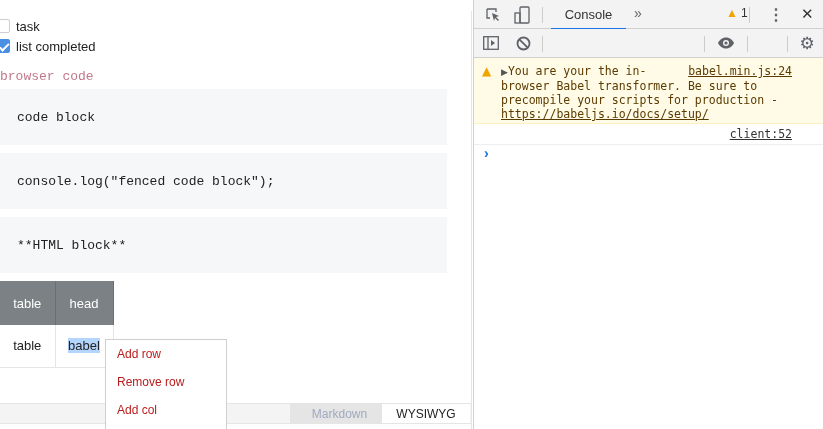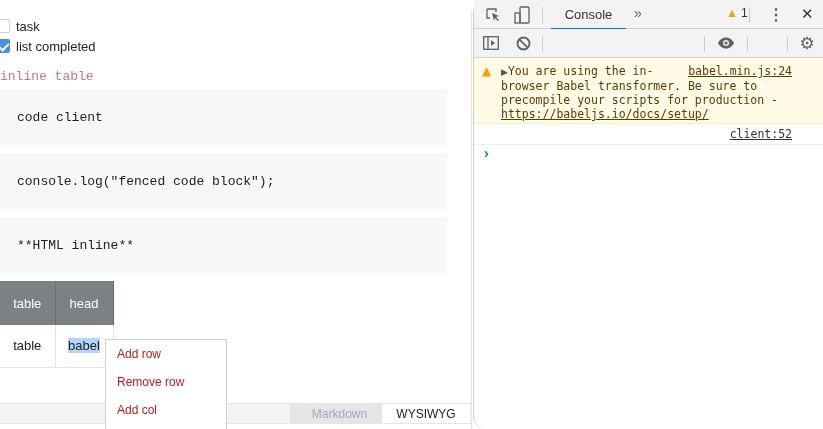--- a/index.html
+++ b/index.html
@@ -24,21 +24,21 @@
 
   .mode-bar { position: absolute; left: 0; top: 392px; width: 471px; height: 21px; background: #f4f4f4; border-top: 1px solid #e5e5e5; border-bottom: 1px solid #e5e5e5; }
   .mode-tab { position: absolute; top: 0; height: 19px; font-size: 12px; display: flex; align-items: center; justify-content: center; }
   .mode-md { left: 290px; width: 99px; background: #e5e5e5; color: #a0aabf; }
   .mode-wys { left: 381px; width: 89px; background: #fff; color: #222; border-left: 1px solid #e5e5e5; }
 
   .ctx-menu { position: absolute; left: 105px; top: 328px; width: 122px; height: 110px; background: #fff; border: 1px solid #cfcfcf; }
   .ctx-item { height: 28px; display: flex; align-items: center; padding-left: 11px; font-size: 12px; color: #b91c1c; }
 
   
-  .devtools { position: absolute; left: 473px; top: 0; width: 350px; height: 429px; background: #fff; border-left: 1px solid #d0d0d0; font-family: "Liberation Sans", sans-serif; border-radius: 13px; }
+  .devtools { position: absolute; left: 473px; top: 0; width: 350px; height: 429px; background: #fff; border-left: 1px solid #d0d0d0; font-family: "Liberation Sans", sans-serif; }
   .dt-bar1 { position: absolute; left: 0; top: 0; width: 350px; height: 29px; background: #f3f3f3; border-bottom: 1px solid #d0d0d0; }
   .dt-bar2 { position: absolute; left: 0; top: 29px; width: 350px; height: 29px; background: #f3f3f3; border-bottom: 1px solid #d0d0d0; }
   .ico { position: absolute; display: flex; align-items: center; justify-content: center; color: #5f6368; }
   .sep { position: absolute; width: 1px; height: 16px; background: #ccc; }
   .tab-console { position: absolute; left: 77px; top: 0; width: 75px; height: 29px; font-size: 13px; color: #333; display: flex; align-items: center; justify-content: center; }
   .tab-console::after { content: ""; position: absolute; left: 0; right: 0; bottom: -1px; height: 2px; background: #1a73e8; }
   .more-tabs { position: absolute; left: 160px; top: 5px; font-size: 14px; color: #5f6368; }
   .warn-count { position: absolute; left: 252px; top: 6px; font-size: 12px; color: #333; display: flex; align-items: center; gap: 3px; }
   .warn-tri { color: #f0a400; font-size: 12px; }
   .ctx-select { position: absolute; left: 78px; top: 29px; width: 143px; height: 29px; font-size: 13px; color: #333; display: flex; align-items: center; }
@@ -67,25 +67,25 @@
 
     <div class="task" style="top:5px;">
       <span class="cb"></span>
       <span class="lbl">task</span>
     </div>
     <div class="task" style="top:25px;">
       <span class="cb checked"></span>
       <span class="lbl">list completed</span>
     </div>
 
-    <div class="inline-code">inline table</div>
+    <div class="inline-code">browser code</div>
 
-    <div class="code-block" style="top:78px;">code client</div>
+    <div class="code-block" style="top:78px;">code block</div>
     <div class="code-block" style="top:142px;">console.log("fenced code block");</div>
-    <div class="code-block" style="top:206px;">**HTML inline**</div>
+    <div class="code-block" style="top:206px;">**HTML block**</div>
 
     <table class="tbl">
       <tbody>
           <tr>
         <th style="width:55px;">table</th>
         <th style="width:58px;">head</th>
       </tr>
       <tr>
         <td>table</td>
         <td class="sel"><span>babel</span></td>
@@ -163,21 +163,21 @@
           </svg>
       </span>
       <span class="sep" style="left:273px;top:7px;"></span>
       <div class="filter">Filter</div>
       <span class="sep" style="left:313px;top:7px;"></span>
       <span class="ico" style="left:324px;top:6px;width:18px;height:16px;font-size:17px;">⚙</span>
     </div>
 
     <div class="msg msg-warn">
       <span class="icon">▲</span>
-      <div class="text"><span class="expander">▶</span><span>You are using the in-</span>
+      <div class="text"><span class="expander">▶</span><span>You are your the in-</span>
 <span>browser Babel transformer. Be sure to precompile your scripts for production - </span><span class="link">https://babeljs.io/docs/setup/</span></div>
       <span class="src">babel.min.js:24</span>
     </div>
 
     <div class="msg msg-log">
       <span class="src">client:52</span>
     </div>
 
     <span class="prompt">›</span>
   </div>

